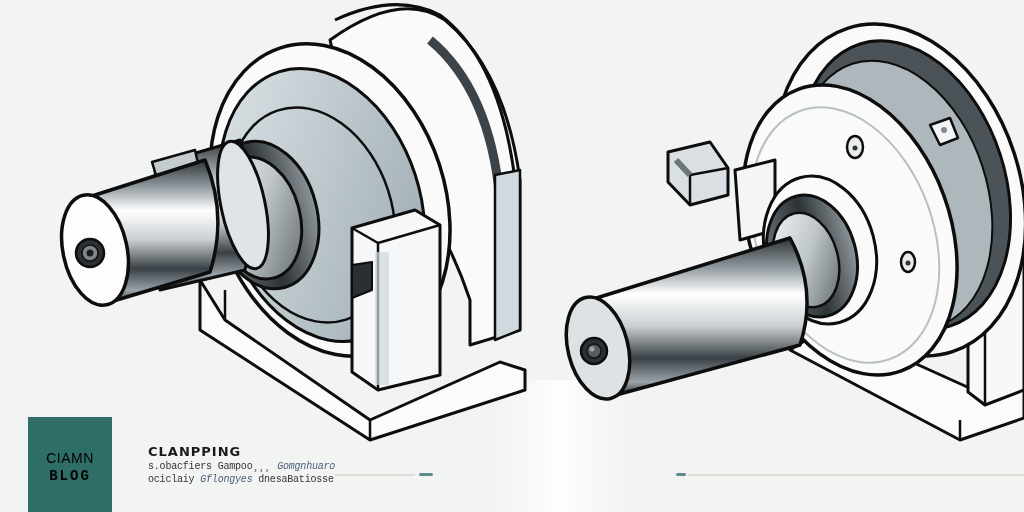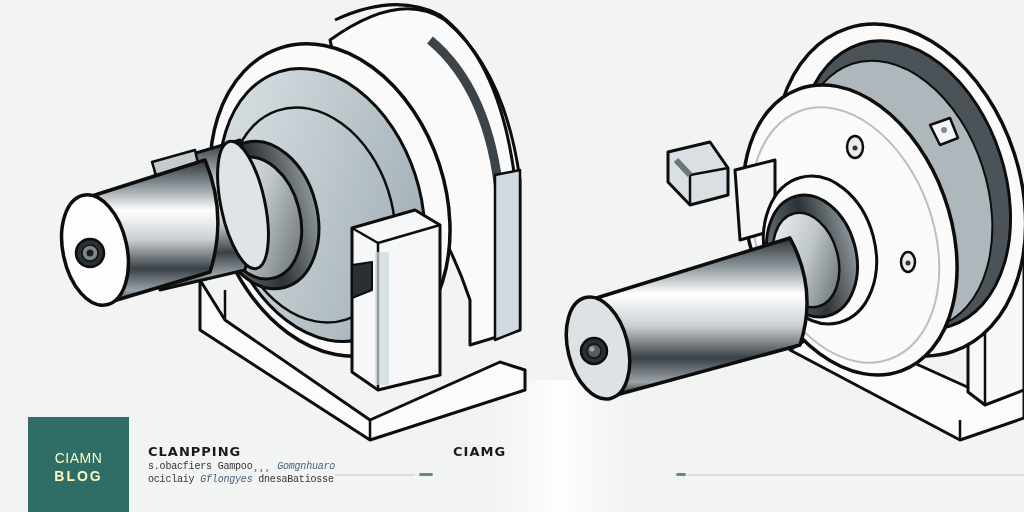--- a/index.html
+++ b/index.html
@@ -4,27 +4,27 @@
   <style>
     html, body { margin: 0; padding: 0; }
     body {
       width: 1024px; height: 512px; overflow: hidden;
       background: #f2f3f3;
       font-family: "Liberation Sans", sans-serif;
       position: relative;
     }
     .canvas { position: absolute; left: 0; top: 0; width: 1024px; height: 512px; }
     .logo-box {
-      position: absolute; left: 28px; top: 417px; width: 101px; height: 95px;
+      position: absolute; left: 28px; top: 417px; width: 84px; height: 95px;
       background: #2f6e66;
       display: flex; flex-direction: column; align-items: center; justify-content: center;
-      color: #fef9c3;
+      color: #000000;
     }
     .logo-line1 { font-family: "Liberation Sans", sans-serif; font-size: 14px; letter-spacing: 0.5px; margin-top: 4px; }
-    .logo-line2 { font-family: Liberation Sans, sans-serif; font-weight: bold; font-size: 14px; letter-spacing: 2px; margin-top: 2px; }
+    .logo-line2 { font-family: Liberation Mono, monospace; font-weight: bold; font-size: 14px; letter-spacing: 2px; margin-top: 2px; }
     .caption { position: absolute; color: #1a1a1a; }
     .caption-title { font-family: "DejaVu Sans", sans-serif; font-weight: bold; font-size: 13px; letter-spacing: 1px; }
     .caption-line { font-family: Liberation Mono, monospace; font-size: 10px; color: #333; white-space: nowrap; margin-top: 2px; letter-spacing: -0.2px; }
     .caption-line .accent { color: #4a5f7a; font-style: italic; }
     .cap1 { left: 148px; top: 444px; }
     .cap2 { left: 453px; top: 444px; }
     .rule { position: absolute; height: 2px; background: #dcdcd2; }
     .rule-accent { position: absolute; height: 3px; background: #5e8a90; border-radius: 2px; }
   </style>
 </head>
@@ -162,14 +162,13 @@
     <span>dnesaBatiosse</span>
   </div>
 </div>
 
 <div class="rule" style="left:335px; top:474px; width:80px;"></div>
 <div class="rule-accent" style="left:419px; top:473px; width:14px;"></div>
 <div class="rule-accent" style="left:676px; top:473px; width:10px;"></div>
 <div class="rule" style="left:688px; top:474px; width:336px;"></div>
 
 <div class="caption cap2">
-  <div class="caption-title">CIAMG</div>
 </div>
 
 </body></html>

